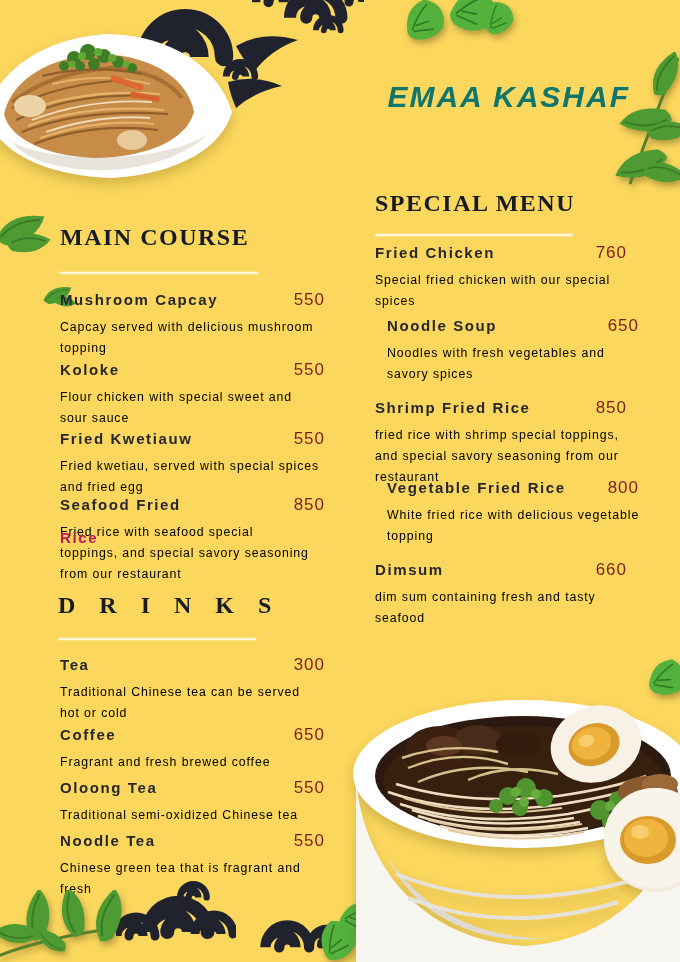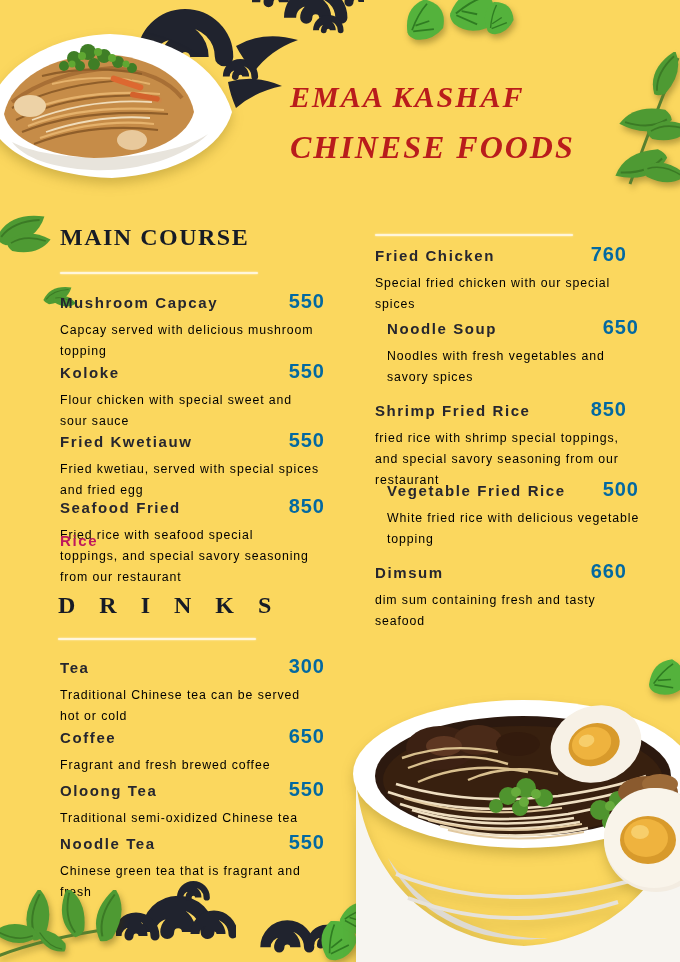--- a/index.html
+++ b/index.html
@@ -3,42 +3,42 @@
 <meta charset="utf-8">
 <style>
   html,body{margin:0;padding:0;}
   #page{
     position:relative; width:680px; height:962px; overflow:hidden;
     background:#FBD75E;
     font-family:"Liberation Sans", sans-serif;
   }
   
   .menu-title{
-    position:absolute; left:290px; top:72px; width:340px; text-align:left;
-    font-family:Liberation Serif, serif; font-style:italic; font-weight:600;
-    color:#b91c1c; line-height:50px; letter-spacing:2px;
+    position:absolute; left:290px; top:72px; width:340px; text-align:right;
+    font-family:Liberation Sans, sans-serif; font-style:italic; font-weight:600;
+    color:#0f766e; line-height:50px; letter-spacing:2px;
   }
   .menu-title .line1{font-size:30px;}
   .menu-title .line2{font-size:32px;}
   .section-heading{
     position:absolute; font-family:"Liberation Serif", serif; font-weight:700;
     font-size:24px; letter-spacing:1.5px; color:#161B26;
   }
   .heading-drinks{letter-spacing:9px;}
   .divider{
     position:absolute; width:198px; height:2px; background:#FFF6DC; border-radius:1px;
     box-shadow:0 0 2px rgba(255,255,255,.8);
   }
   .item{position:absolute;}
   .item-row{display:flex; justify-content:space-between; align-items:baseline;text-align:center;}
   .item-name{
     font-size:15px; font-weight:600; letter-spacing:1.6px; color:#26262E;
   }
   .item-price{
-    font-size:20px; font-weight:700; letter-spacing:1px; color:#0369a1;
+    font-size:17px; font-weight:400; letter-spacing:1px; color:#7f1d1d;
   }
   .item-desc{
     margin-top:7px; font-size:12.3px; font-weight:400; letter-spacing:0.9px;
     line-height:21px; color:#000000; white-space:pre-line; width:272px;
   }
   .overlap-wrap{position:relative;}
   .name-overlap{
     position:absolute; left:0; top:7px; font-size:15px; font-weight:600;
     letter-spacing:1.6px; color:#be185d; white-space:nowrap;
   }
@@ -134,23 +134,23 @@
     <use href="#leaf" transform="translate(14,20) scale(1.0) rotate(20 22 13)"></use>
   </svg>
 
   <svg class="deco" style="left:42px; top:286px;" width="38" height="28" viewBox="0 0 38 28">
     <use href="#leaf" transform="translate(0,0) scale(0.7)"></use>
     <use href="#leaf" transform="translate(10,8) scale(0.55) rotate(40 22 13)"></use>
   </svg>
 
   <div class="menu-title">
     <div class="line1">EMAA KASHAF</div>
-    <div class="line2">CHINESE FOODS</div>
-  </div>
-
+  </div>
+
+  <div class="section-heading" style="left:375px; top:190px;">SPECIAL MENU</div>
   <div class="divider" style="left:375px; top:234px;"></div>
 
   <div class="item" style="left:375px; top:243px; width:252px;">
     <div class="item-row">
       <span class="item-name">Fried Chicken</span>
       <span class="item-price">760</span>
     </div>
     <div class="item-desc">Special fried chicken with our special
 spices</div>
   </div>
@@ -170,21 +170,21 @@
       <span class="item-price">850</span>
     </div>
     <div class="item-desc">fried rice with shrimp special toppings,
 and special savory seasoning from our
 restaurant</div>
   </div>
 
   <div class="item" style="left:361px; top:478px; width:252px;margin-left:26px;">
     <div class="item-row">
       <span class="item-name">Vegetable Fried Rice</span>
-      <span class="item-price">500</span>
+      <span class="item-price">800</span>
     </div>
     <div class="item-desc">White fried rice with delicious vegetable
 topping</div>
   </div>
 
   <div class="item" style="left:375px; top:560px; width:252px;">
     <div class="item-row">
       <span class="item-name">Dimsum</span>
       <span class="item-price">660</span>
     </div>

